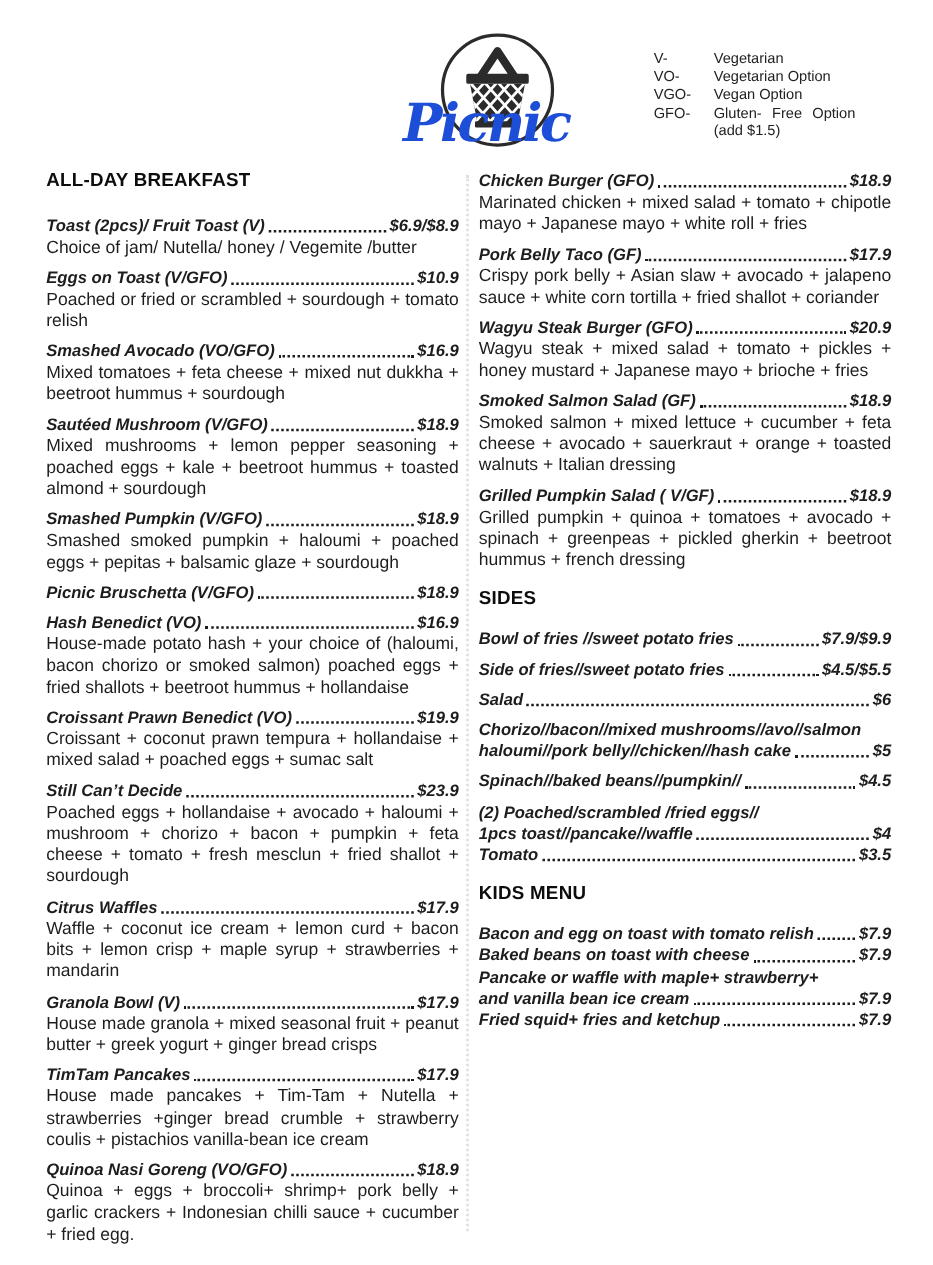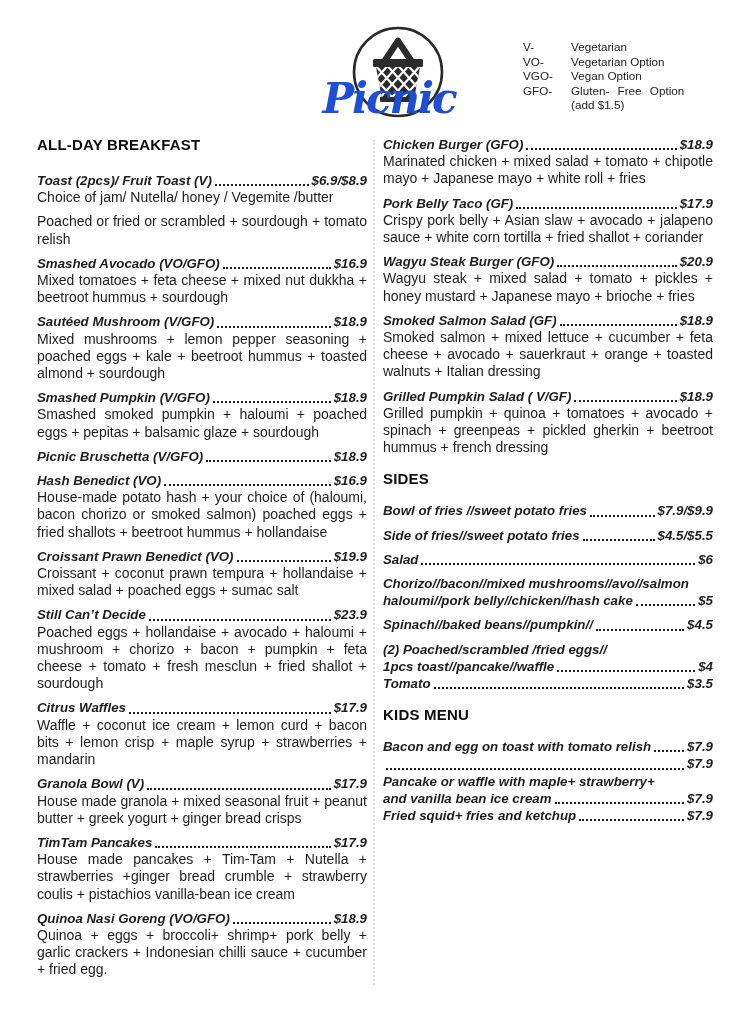--- a/index.html
+++ b/index.html
@@ -106,20 +106,25 @@
         <h2 class="sec-title">ALL-DAY BREAKFAST</h2>
         <div class="dish">
           <div class="row">
             <span class="nm">Toast (2pcs)/ Fruit Toast (V)</span>
             <span class="dots"></span>
             <span class="price">$6.9/$8.9</span>
           </div>
           <p class="desc">Choice of jam/ Nutella/ honey / Vegemite /butter</p>
         </div>
         <div class="dish">
+          <div class="row">
+            <span class="nm">Eggs on Toast (V/GFO)</span>
+            <span class="dots"></span>
+            <span class="price">$10.9</span>
+          </div>
           <p class="desc">Poached or fried or scrambled + sourdough + tomato relish</p>
         </div>
         <div class="dish">
           <div class="row">
             <span class="nm">Smashed Avocado (VO/GFO)</span>
             <span class="dots"></span>
             <span class="price">$16.9</span>
           </div>
           <p class="desc">Mixed tomatoes + feta cheese + mixed nut dukkha + beetroot hummus + sourdough</p>
         </div>
@@ -310,20 +315,21 @@
         <div class="lines tight">
           <div class="block">
             <div class="row">
               <span class="nm">Bacon and egg on toast with tomato relish</span>
               <span class="dots"></span>
               <span class="price">$7.9</span>
             </div>
           </div>
           <div class="block">
             <div class="row">
+              <span class="nm">Baked beans on toast with cheese</span>
               <span class="dots"></span>
               <span class="price">$7.9</span>
             </div>
           </div>
           <div class="block">
             <div class="row">
               <span class="nm">Pancake or waffle with maple+ strawberry+</span>
             </div>
             <div class="row">
               <span class="nm">and vanilla bean ice cream</span>

